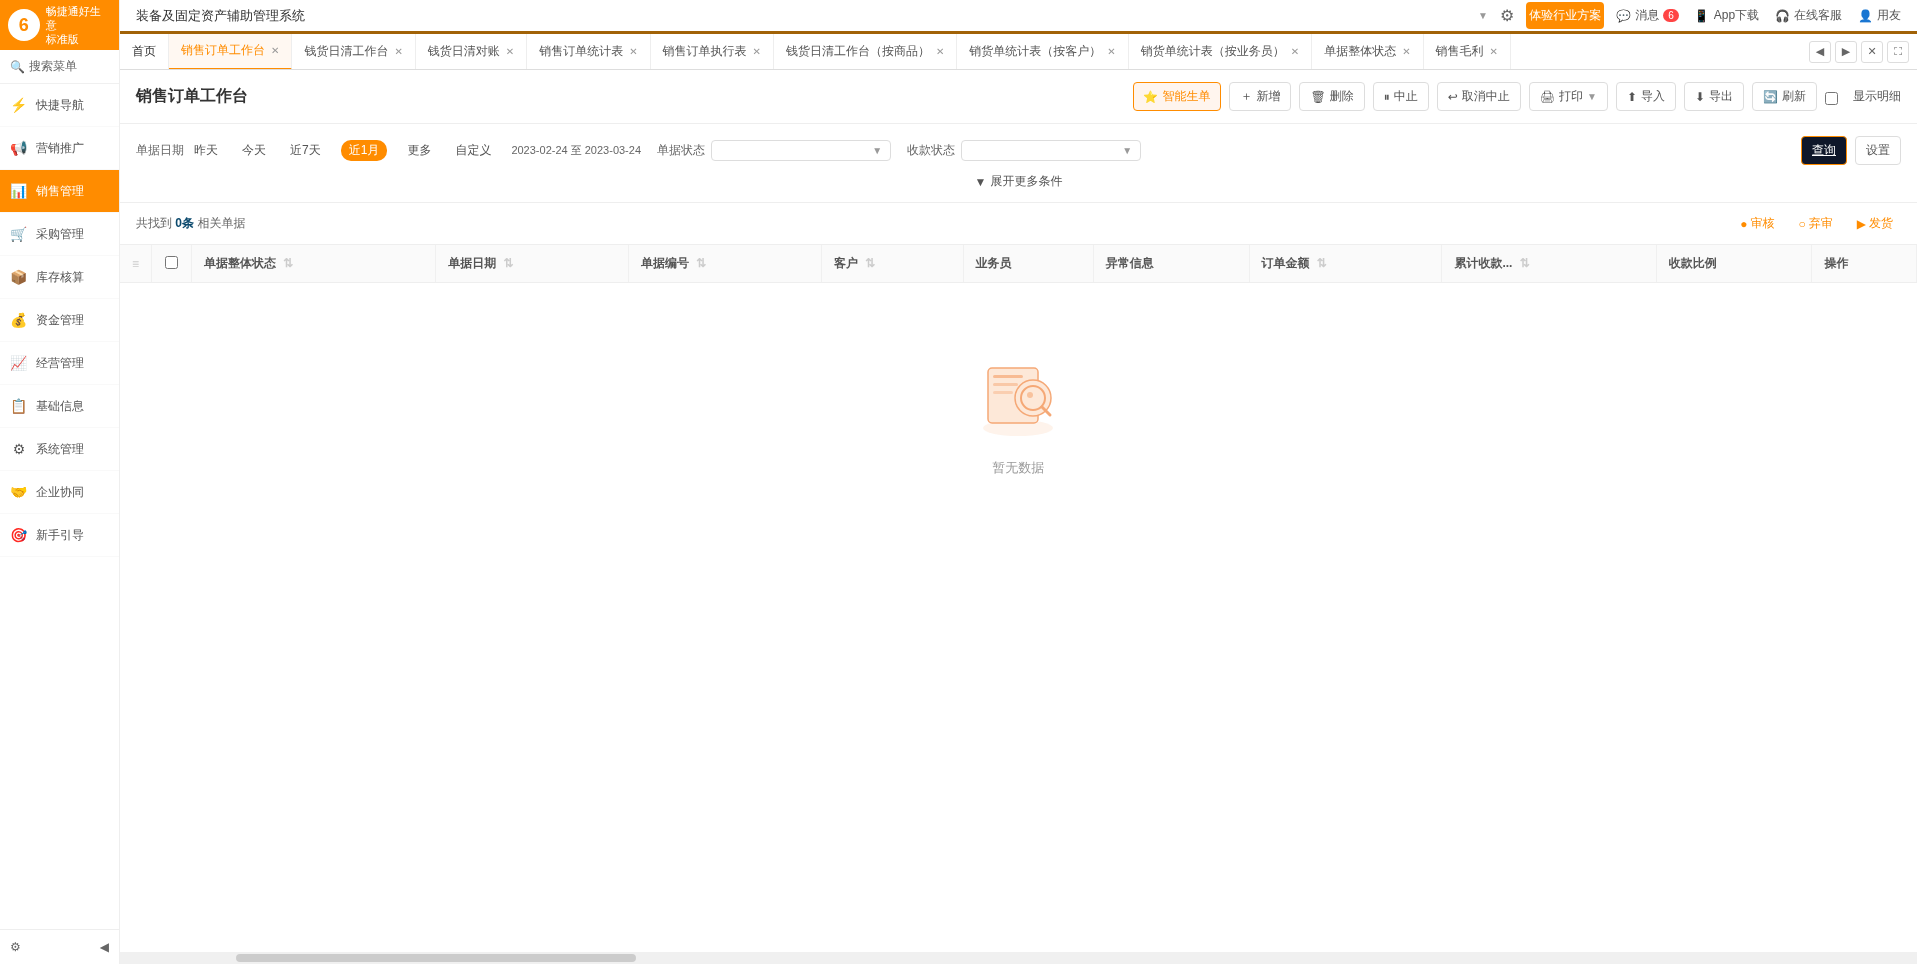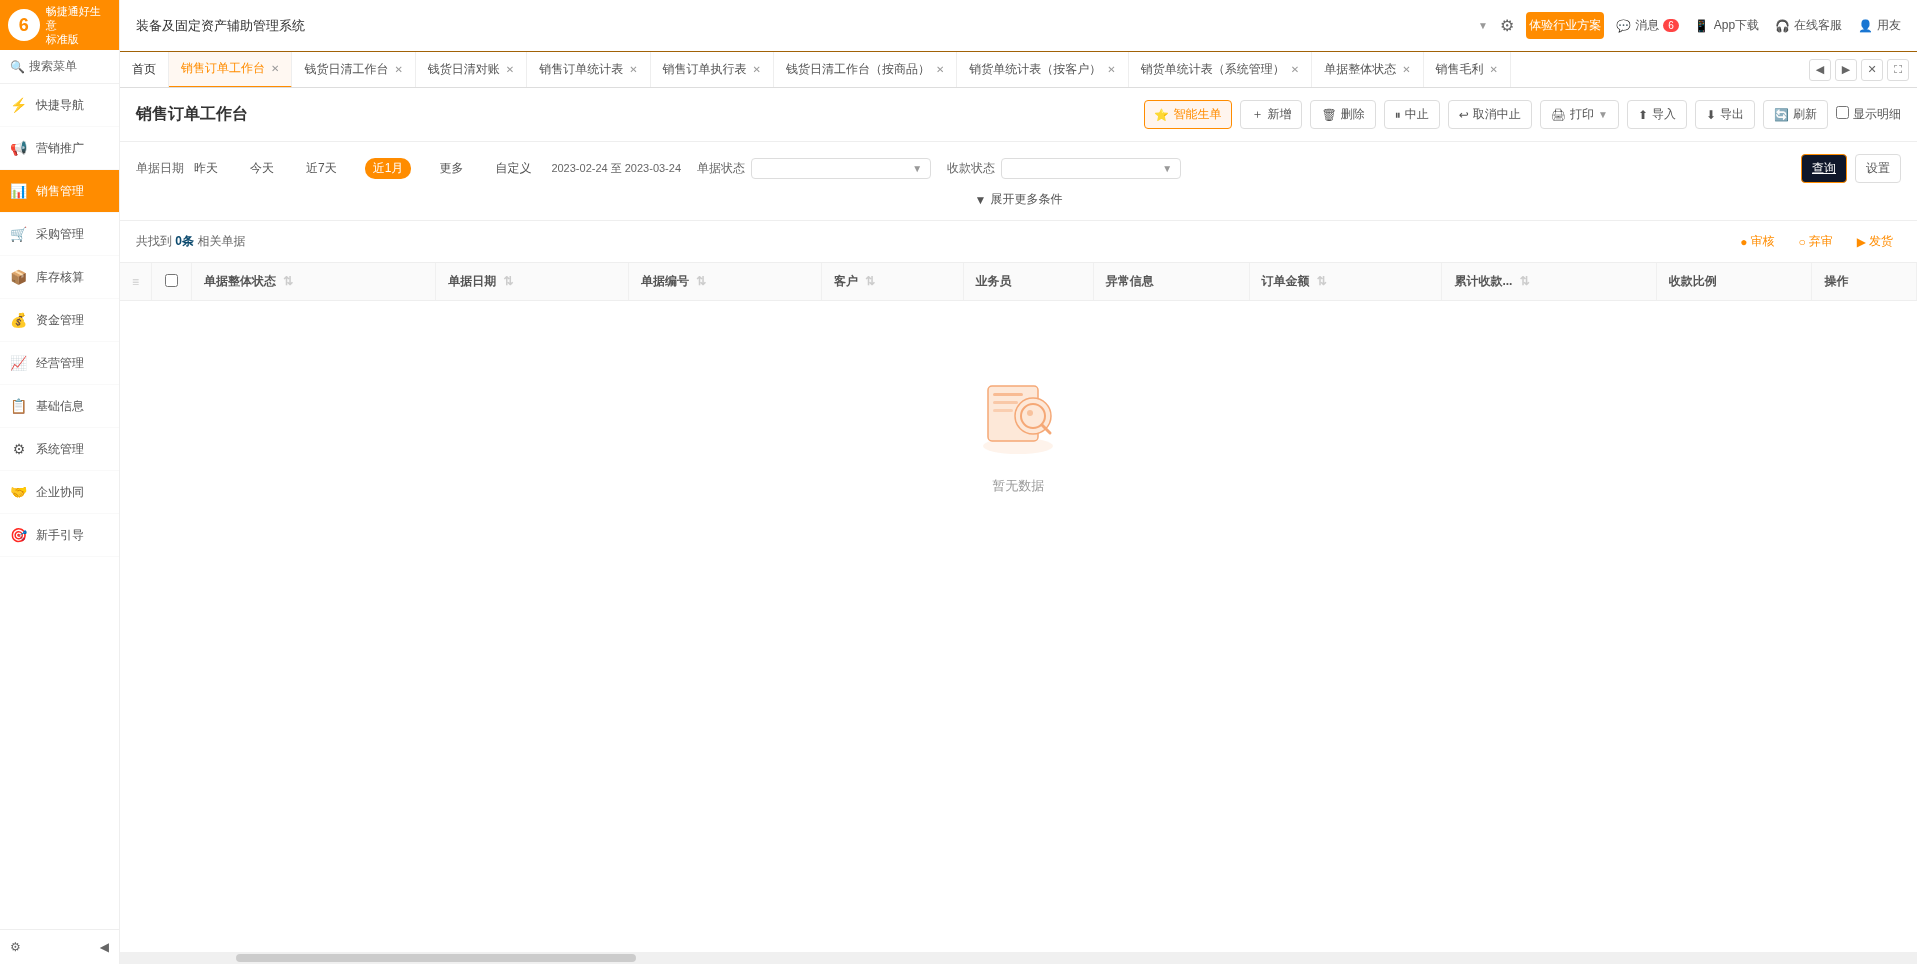--- a/index.html
+++ b/index.html
@@ -14,21 +14,21 @@
     .sidebar-nav-item { padding: 12px 10px; display: flex; align-items: center; gap: 8px; cursor: pointer; color: #555; border-bottom: 1px solid #f9f9f9; }
     .sidebar-nav-item.active { background: #ff8c00; color: #fff; }
     .sidebar-nav-item .nav-icon { width: 18px; height: 18px; display: flex; align-items: center; justify-content: center; font-size: 14px; }
     .sidebar-nav-item .nav-label { font-size: 12px; }
     .sidebar-bottom { margin-top: auto; padding: 10px; display: flex; align-items: center; justify-content: space-between; border-top: 1px solid #eee; }
 
     
     .main { flex: 1; display: flex; flex-direction: column; overflow: hidden; }
 
     
-    .top-header { height: 52px; background: #fff; display: flex; align-items: center; padding: 0 16px; border-bottom: 1px solid #a16207; gap: 12px; }
+    .top-header { height: 34px; background: #fff; display: flex; align-items: center; padding: 0 16px; border-bottom: 3px solid #a16207; gap: 12px; }
     .app-title { font-size: 13px; color: #333; flex: 1; }
     .header-actions { display: flex; align-items: center; gap: 16px; color: #555; font-size: 12px; }
     .header-btn { display: flex; align-items: center; gap: 4px; cursor: pointer; }
     .badge { background: #ff4444; color: #fff; border-radius: 10px; padding: 1px 5px; font-size: 10px; }
     .industry-btn { background: #ff8c00; color: #fff; padding: 5px 3px; border-radius: 4px; cursor: pointer; font-size: 12px; border: none; }
 
     
     .tab-bar { background: #fff; display: flex; align-items: center; border-bottom: 1px solid #ddd; height: 36px; overflow: hidden; }
     .tab { display: flex; align-items: center; padding: 0 12px; height: 36px; cursor: pointer; border-right: 1px solid #eee; font-size: 12px; color: #555; white-space: nowrap; gap: 4px; }
     .tab.active { background: #fff8f2; color: #ff8c00; border-bottom: 2px solid #ff8c00; }
@@ -50,21 +50,21 @@
     .sub-tabs { background: #fff; padding: 0 16px; display: flex; align-items: center; border-bottom: 1px solid #eee; gap: 0; }
     .sub-tab { padding: 10px 14px; cursor: pointer; font-size: 12px; color: #555; border-bottom: 2px solid transparent; white-space: nowrap; }
     .sub-tab.active { color: #ff8c00; border-bottom-color: #ff8c00; }
     .sub-tab .count-badge { background: #ff4444; color: #fff; border-radius: 10px; padding: 1px 5px; font-size: 10px; margin-left: 2px; }
 
     
     .filter-area { background: #fff; padding: 12px 16px; border-bottom: 1px solid #eee; }
     .filter-row { display: flex; align-items: center; gap: 16px; flex-wrap: wrap; }
     .filter-item { display: flex; align-items: center; gap: 6px; font-size: 12px; color: #555; }
     .filter-label { color: #666; white-space: nowrap; }
-    .filter-date-opts { display: flex; gap: 24px; align-items: center; }
+    .filter-date-opts { display: flex; gap: 16px; align-items: center; }
     .filter-date-opt { cursor: pointer; color: #555; padding: 2px 4px; border-radius: 3px; }
     .filter-date-opt.active { background: #ff8c00; color: #fff; border-radius: 10px; padding: 2px 8px; }
     .filter-date-range { color: #666; font-size: 11px; }
     .filter-select { border: 1px solid #ddd; border-radius: 4px; padding: 4px 8px; font-size: 12px; color: #555; min-width: 120px; display: flex; align-items: center; justify-content: space-between; cursor: pointer; background: #fff; }
     .expand-btn { display: flex; align-items: center; gap: 4px; color: #555; cursor: pointer; font-size: 12px; margin: 0 auto; }
 
     
     .table-meta { background: #fff; padding: 8px 16px; display: flex; align-items: center; justify-content: space-between; border-bottom: 1px solid #eee; }
     .table-count { font-size: 12px; color: #666; }
     .table-actions { display: flex; align-items: center; gap: 8px; }
@@ -215,21 +215,21 @@
     </div>
     <div class="tab">
       <span>钱货日清工作台（按商品）</span>
       <span class="tab-close">✕</span>
     </div>
     <div class="tab">
       <span>销货单统计表（按客户）</span>
       <span class="tab-close">✕</span>
     </div>
     <div class="tab">
-      <span>销货单统计表（系统管理）</span>
+      <span>销货单统计表（按业务员）</span>
       <span class="tab-close">✕</span>
     </div>
     <div class="tab">
       <span>单据整体状态</span>
       <span class="tab-close">✕</span>
     </div>
     <div class="tab">
       <span>销售毛利</span>
       <span class="tab-close">✕</span>
     </div>
@@ -276,21 +276,21 @@
           <span>导入</span>
         </button>
         <button class="toolbar-btn">
           <span>⬇</span>
           <span>导出</span>
         </button>
         <button class="toolbar-btn">
           <span>🔄</span>
           <span>刷新</span>
         </button>
-        <label style="display:flex;align-items:flex-start;gap:4px;font-size:12px;color:#555;cursor:pointer;">
+        <label style="display:flex;align-items:flex-end;gap:15px;font-size:12px;color:#555;cursor:pointer;">
           <input type="checkbox" style="">
           <span>显示明细</span>
         </label>
       </div>
     </div>
 
 
     <div class="filter-area">
       <div class="filter-row">
         <div class="filter-item">

